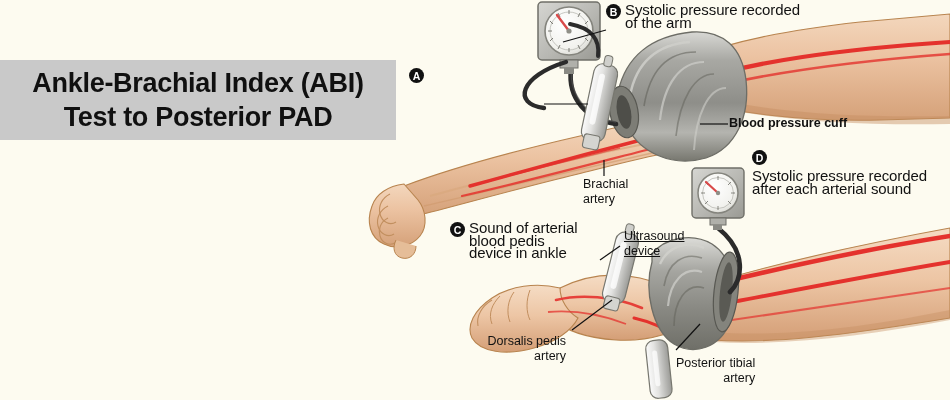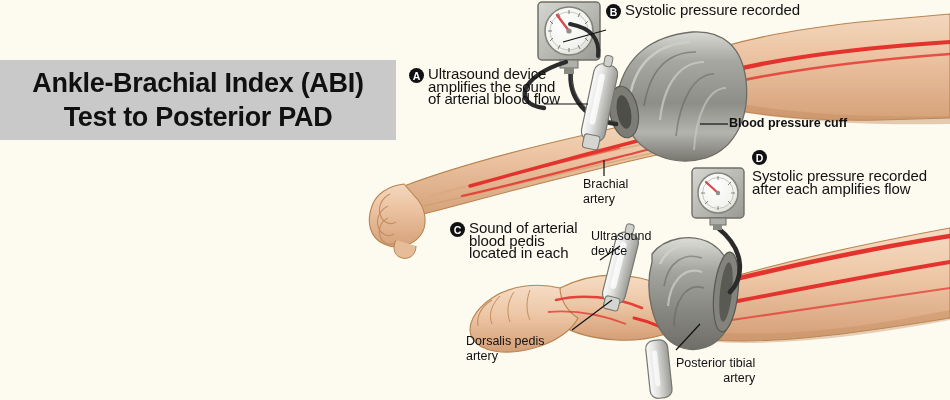--- a/index.html
+++ b/index.html
@@ -28,21 +28,21 @@
   .cal{position:absolute;z-index:25;color:#111;}
   .cal.bold{font-weight:normal;font-size:15px;line-height:12.6px;letter-spacing:-0.1px;}
   .cal.plain{font-weight:normal;font-size:12.5px;line-height:14.5px;}
   .cal .ln{white-space:nowrap;display:block;}
   .badge{
     position:absolute;width:15px;height:15px;border-radius:50%;
     background:#111;color:#fff;font-weight:bold;font-size:10.5px;
     display:flex;align-items:center;justify-content:center;
     z-index:26;font-family:"Liberation Sans",sans-serif;
   }
-  .txt-right{}
+  .txt-right{text-align:right;}
 </style>
 </head>
 <body>
 
 <div id="stage">
 
   <svg id="art" viewBox="0 0 950 400">
     <defs>
       <linearGradient id="skinArm" x1="0" y1="0" x2="0" y2="1">
         <stop offset="0%" stop-color="#f3d7bd"></stop>
@@ -244,54 +244,50 @@
       </g>
     </g>
   </svg>
 
   <div id="title-plate">
     <div class="tline">Ankle-Brachial Index (ABI)</div>
     <div class="tline">Test to Posterior PAD</div>
   </div>
 
   <div class="badge" style="left:409px;top:68px;">A</div>
-  <div class="cal bold" style="left:428px;top:68px;">
-    <span class="ln">Ultrasound device</span>
-    <span class="ln">amplifies the sound</span>
-    <span class="ln">of arterial blood flow</span>
-  </div>
 
   <div class="badge" style="left:606px;top:4px;">B</div>
   <div class="cal bold" style="left:625px;top:4px;">
     <span class="ln">Systolic pressure recorded</span>
+    <span class="ln">of the arm</span>
   </div>
 
   <div class="badge" style="left:450px;top:222px;">C</div>
   <div class="cal bold" style="left:469px;top:222px;">
     <span class="ln">Sound of arterial</span>
     <span class="ln">blood pedis</span>
-    <span class="ln">located in each</span>
+    <span class="ln">device in ankle</span>
   </div>
 
   <div class="badge" style="left:752px;top:150px;">D</div>
   <div class="cal bold" style="left:752px;top:170px;">
     <span class="ln">Systolic pressure recorded</span>
-    <span class="ln">after each amplifies flow</span>
+    <span class="ln">after each arterial sound</span>
   </div>
 
   <div class="cal plain" style="left:729px;top:116px;font-weight:bold;">
     <span class="ln">Blood pressure cuff</span>
   </div>
 
   <div class="cal plain" style="left:583px;top:177px;">
     <span class="ln">Brachial</span>
     <span class="ln">artery</span>
   </div>
 
-  <div class="cal plain" style="left:591px;top:229px;">
+  <div class="cal plain" style="left:624px;top:229px;text-decoration:underline;">
     <span class="ln">Ultrasound</span>
     <span class="ln">device</span>
   </div>
 
   <div class="cal plain txt-right" style="left:466px;top:334px;width:100px;">
     <span class="ln">Dorsalis pedis</span>
     <span class="ln">artery</span>
   </div>
 
   <div class="cal plain" style="left:676px;top:356px;text-align:right;">

